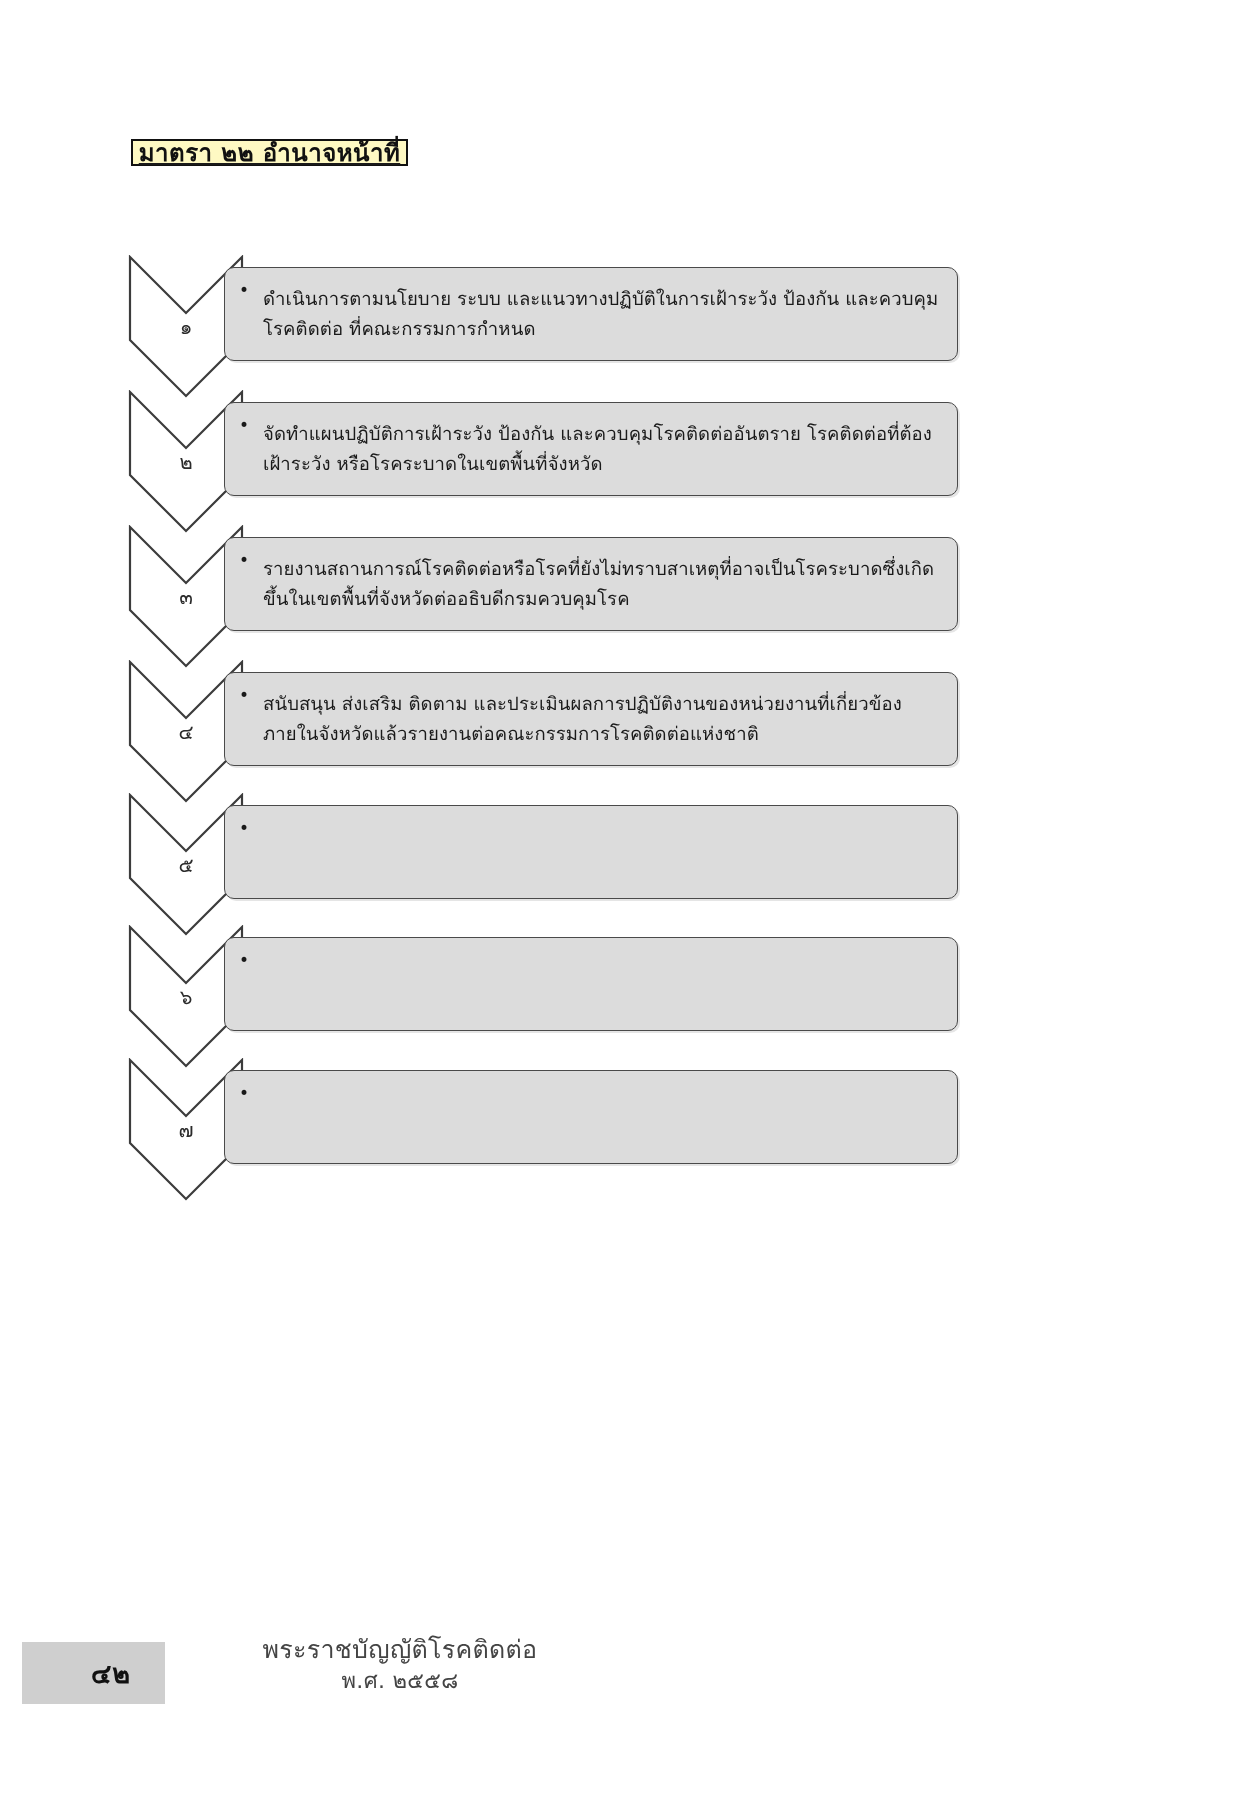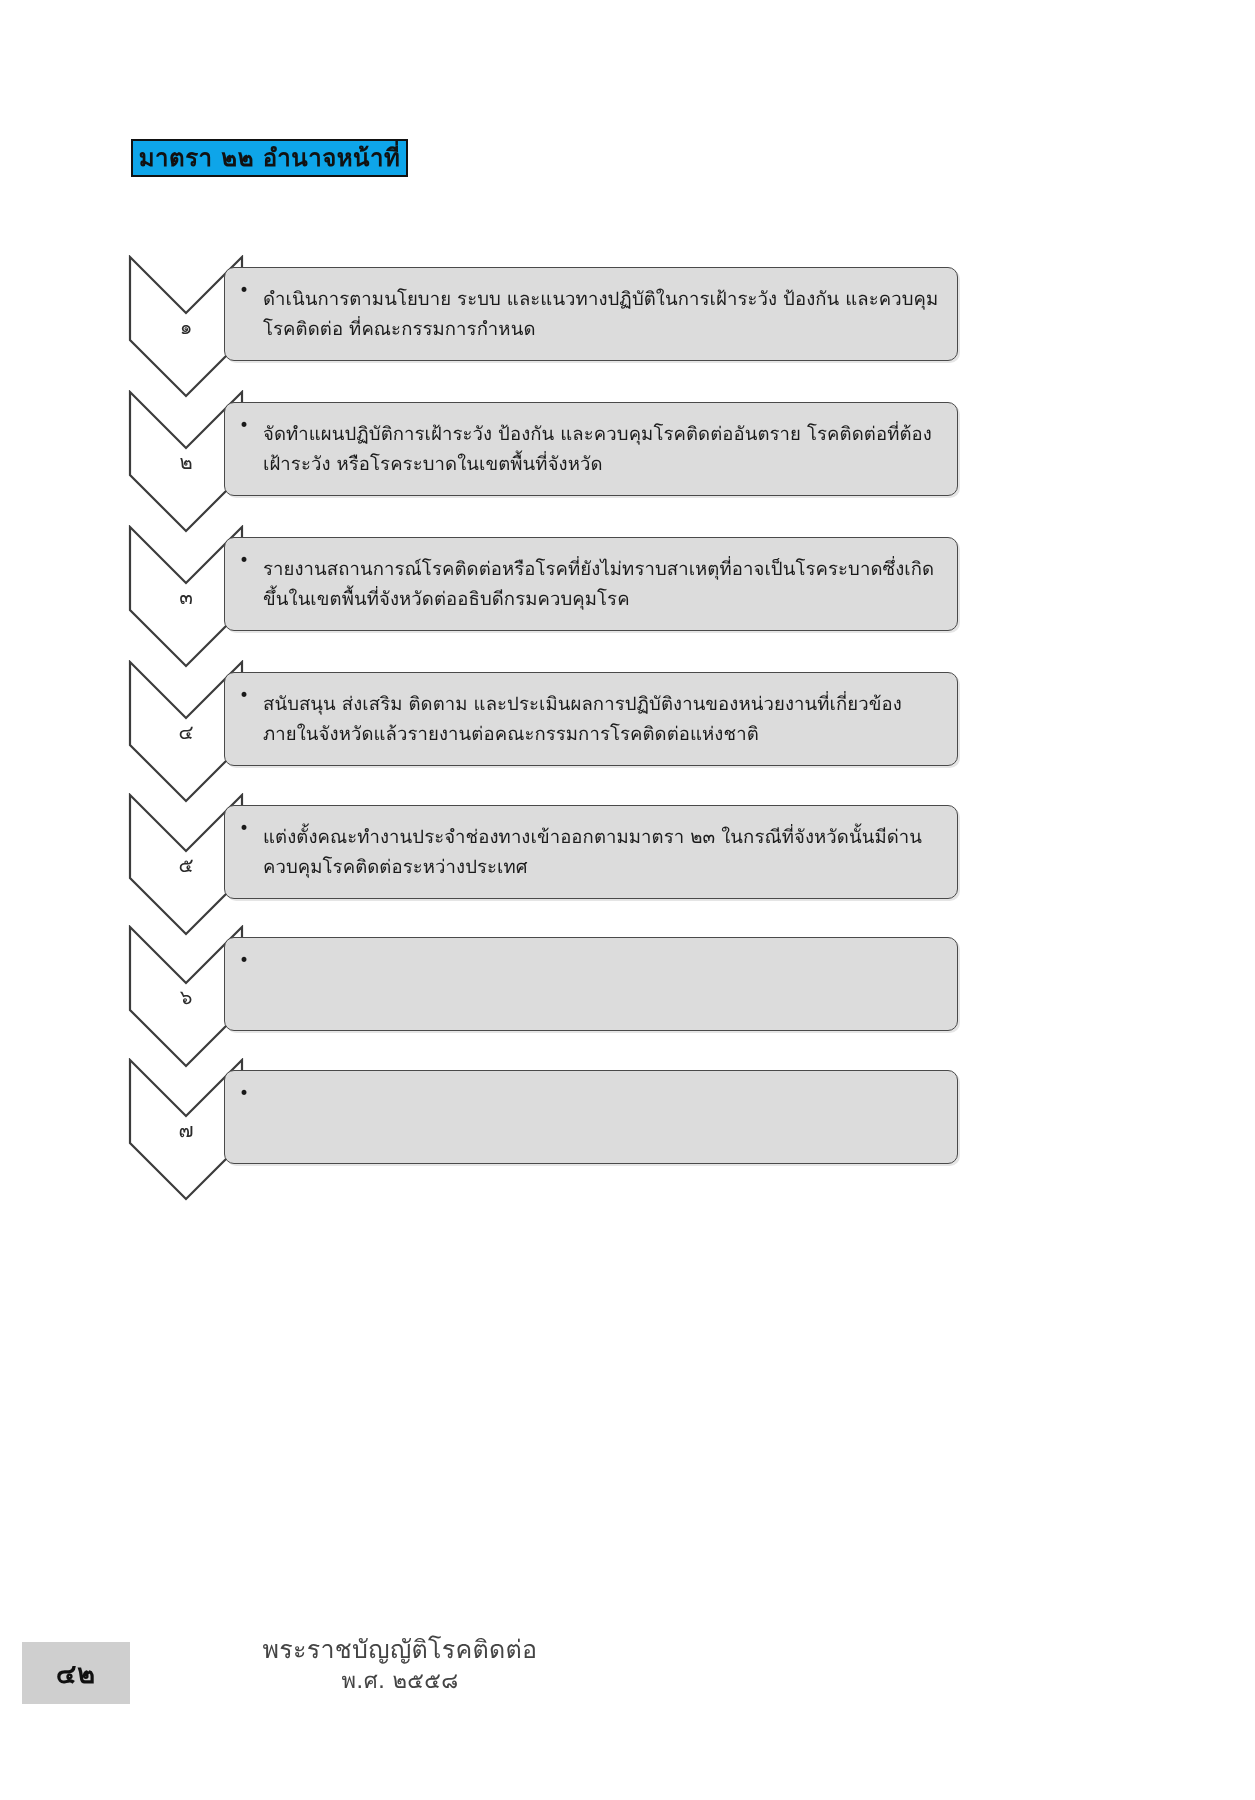--- a/index.html
+++ b/index.html
@@ -20,27 +20,28 @@
     position: absolute;
     inset: 0;
   }
 
   
   .section-header {
     position: absolute;
     left: 131px;
     top: 139px;
     width: 277px;
-    height: 38px;
-    background: #0ea5e9;
+    height: 27px;
+    background: #fef9c3;
     border: 2px solid #111111;
     box-sizing: border-box;
     display: flex;
     align-items: center;
     justify-content: center;
+    text-decoration: underline;
   }
   .section-header .label {
     font-size: 24px;
     font-weight: bold;
     letter-spacing: 0.5px;
     line-height: 1;
     color: #111111;
     white-space: nowrap;
   }
 
@@ -131,20 +132,21 @@
   .footer .pagebox {
     position: absolute;
     left: 22px;
     top: 22px;
     width: 108px;
     height: 62px;
     background: #cfcfcf;
     display: flex;
     align-items: center;
     justify-content: center;
+    padding-left: 35px;
   }
   .footer .pagenum {
     font-size: 27px;
     font-weight: bold;
     color: #111111;
     letter-spacing: 1px;
   }
   .footer .meta {
     position: absolute;
     left: 140px;
@@ -226,21 +228,20 @@
       </div>
       <div class="row" style="top: 793px;">
         <div class="chevron">
           <svg viewBox="0 0 116 143" xmlns="http://www.w3.org/2000/svg">
             <path d="M2 2 L58 58 L114 2 L114 85 L58 141 L2 85 Z" fill="#ffffff" stroke="#3c3c3c" stroke-width="2.2" stroke-linejoin="miter" vector-effect="non-scaling-stroke"></path>
           </svg>
           <div class="num">๕</div>
         </div>
         <div class="box">
           <span class="bullet">•</span>
-          <span class="text">แต่งตั้งคณะทำงานประจำช่องทางเข้าออกตามมาตรา ๒๓ ในกรณีที่จังหวัดนั้นมีด่านควบคุมโรคติดต่อระหว่างประเทศ</span>
         </div>
       </div>
       <div class="row" style="top: 925px;">
         <div class="chevron">
           <svg viewBox="0 0 116 143" xmlns="http://www.w3.org/2000/svg">
             <path d="M2 2 L58 58 L114 2 L114 85 L58 141 L2 85 Z" fill="#ffffff" stroke="#3c3c3c" stroke-width="2.2" stroke-linejoin="miter" vector-effect="non-scaling-stroke"></path>
           </svg>
           <div class="num">๖</div>
         </div>
         <div class="box">

